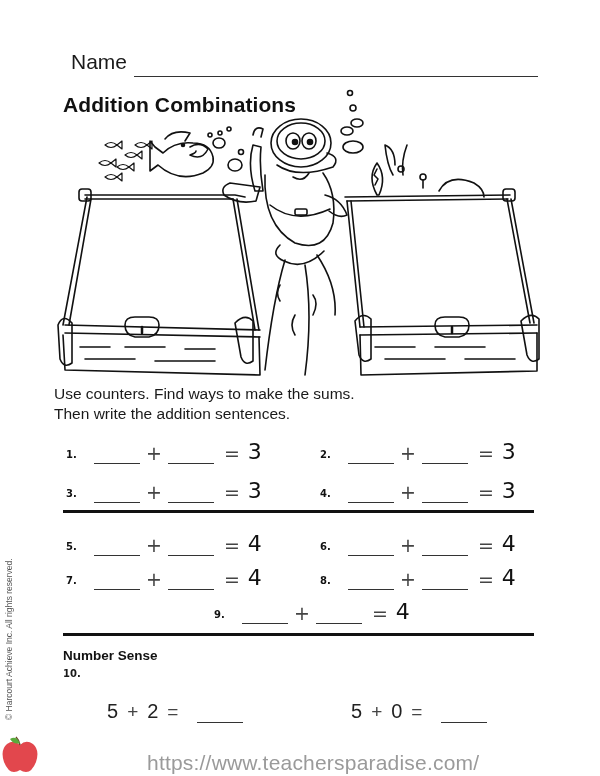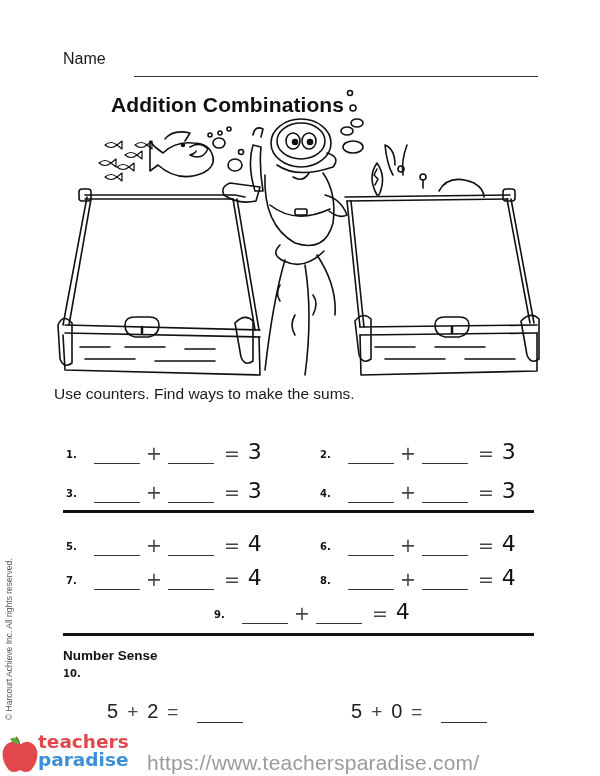--- a/index.html
+++ b/index.html
@@ -2,24 +2,24 @@
 <html><head>
 <meta charset="utf-8">
 <style>
   * { box-sizing: border-box; margin: 0; padding: 0; }
   html, body { width: 600px; height: 776px; background: #ffffff; overflow: hidden; }
   body { position: relative; font-family: "Liberation Sans", sans-serif; color: #111; }
 
   .abs { position: absolute; }
 
   
-  .name-label { left: 63px; top: 50px; font-size: 16px; color: #1a1a1a; }
+  .name-label { left: 71px; top: 50px; font-size: 21px; color: #1a1a1a; }
   .name-line { left: 134px; top: 76px; width: 404px; height: 0; border-bottom: 1.6px solid #333; }
 
-  .title { left: 63px; top: 93px; font-size: 21px; font-weight: bold; color: #111; letter-spacing: 0.1px; margin-left: 48px; }
+  .title { left: 63px; top: 93px; font-size: 21px; font-weight: bold; color: #111; letter-spacing: 0.1px; }
 
   .illustration { left: 55px; top: 85px; width: 490px; height: 295px; }
 
   .instructions { left: 54px; top: 384px; font-size: 15.5px; line-height: 20px; color: #1a1a1a; }
 
   .problem { position: absolute; height: 26px; display: flex; align-items: flex-end; }
   .pnum { font-size: 10px; font-weight: bold; width: 28px; padding-bottom: 4px; font-family: "DejaVu Sans", sans-serif; }
   .blank { display: inline-block; width: 46px; border-bottom: 1.3px solid #333; height: 20px; }
   .op { font-size: 19px; color: #444; padding: 0 6px; line-height: 22px; font-family: "DejaVu Sans", sans-serif; }
   .eq { font-size: 19px; color: #444; padding: 0 8px 0 10px; line-height: 22px; font-family: "DejaVu Sans", sans-serif; }
@@ -147,20 +147,21 @@
     <path d="M175 98 q-10 4 -6 12 q14 10 32 6 l4 -14 z"></path>
     <path d="M270 110 q16 4 22 20 q-8 4 -18 -4"></path>
     <path d="M225 160 q-10 10 4 16 q20 10 40 -10"></path>
     <path d="M230 175 q-12 40 -20 110 M250 180 q8 50 0 110 M262 170 q20 30 18 60"></path>
     <path d="M225 200 q-5 8 0 16 M258 210 q6 8 0 20 M240 230 q-6 10 0 20"></path>
   </g>
 </svg>
 
 <div class="abs instructions">
   <div>Use counters. Find ways to make the sums.</div>
+  <div>Then write the addition sentences.</div>
 </div>
 
 <div class="problem" style="left:66px; top:438px;">
   <span class="pnum">1.</span>
   <span class="blank"></span>
   <span class="op">+</span>
   <span class="blank"></span>
   <span class="eq">=</span>
   <span class="sum">3</span>
 </div>
@@ -255,18 +256,14 @@
 </div>
 
 <div class="abs copyright">© Harcourt Achieve Inc. All rights reserved.</div>
 
 <div class="abs logo">
   <svg style="position:absolute; left:0; top:2px;" width="36" height="38" viewBox="0 0 36 38">
     <path d="M18 10 q-6 -6 -13 -1 q-7 6 -3 18 q4 10 10 10 q3 0 6 -2 q3 2 6 2 q6 0 10 -10 q4 -12 -3 -18 q-7 -5 -13 1 z" fill="#e2474d"></path>
     <path d="M18 10 q-1 -5 -4 -8" stroke="#6b4a2a" stroke-width="1.5" fill="none"></path>
     <path d="M8 4 q6 -4 10 4 q-6 2 -10 -4 z" fill="#5aaa3c"></path>
   </svg>
-  <div class="logo-text">
-    <span class="t1" style="color:#e2474d;">teachers</span>
-    <span class="t2" style="color:#3c8fd8;">paradise</span>
-  </div>
 </div>
 <div class="abs url">https://www.teachersparadise.com/</div>
 
 </body></html>

